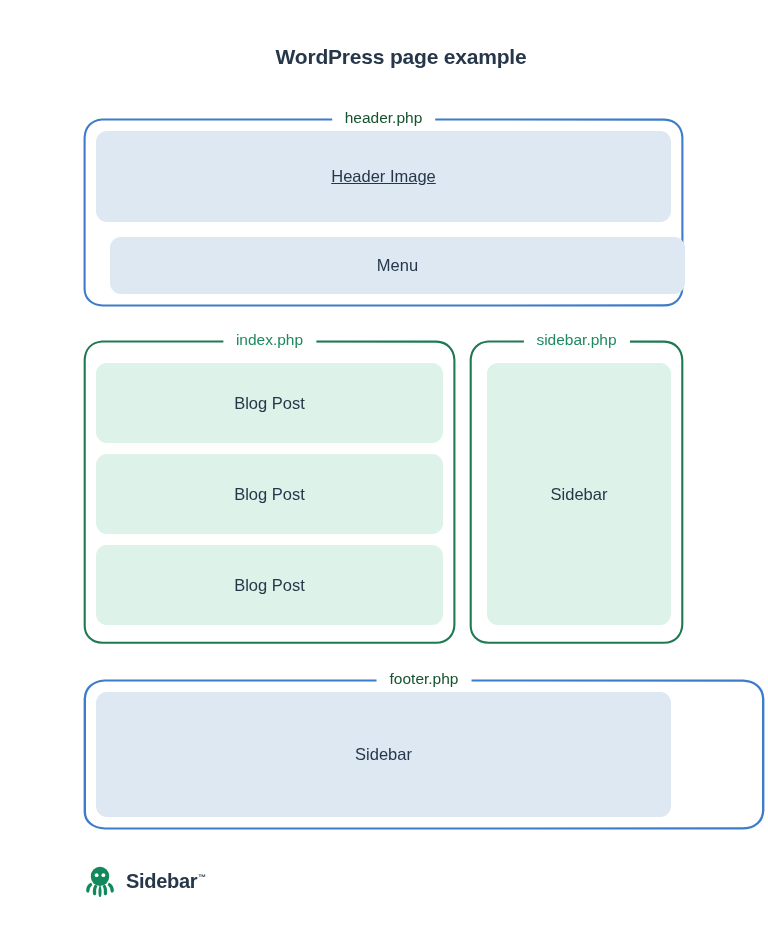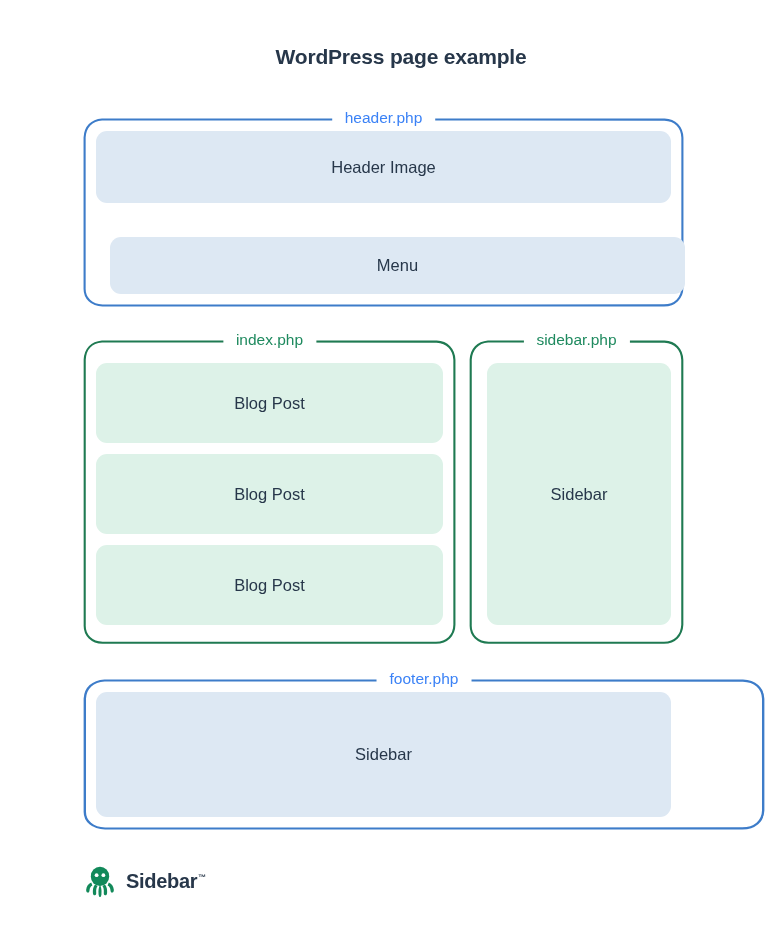--- a/index.html
+++ b/index.html
@@ -55,41 +55,41 @@
     position: absolute;
     top: -11px;
     left: 50%;
     transform: translateX(-50%);
     background: #ffffff;
     padding: 0 13px;
     font-size: 15.5px;
     line-height: 22px;
     white-space: nowrap;
   }
-  .label-blue  { color: #3b82f6; }
+  .label-blue  { color: #14532d; }
   .label-green { color: #1f8a5f; }
 
   
   .block {
     position: absolute;
     box-sizing: border-box;
     border-radius: 11px;
     display: flex;
     align-items: center;
     justify-content: center;
     font-size: 16.5px;
     color: #27374a;
     font-weight: normal;
   }
   .block-blue  { background: #dde8f3; }
   .block-green { background: #ddf2e8; }
 
   
   #header-group   { left: 83px;  top: 118px; width: 601px; height: 189px; }
-  #header-image   { left: 13px;  top: 13px;  width: 575px; height: 72px; }
+  #header-image   { left: 13px;  top: 13px;  width: 575px; height: 91px; text-decoration: underline; }
   #header-menu    { left: 13px;  top: 119px; width: 575px; height: 57px; margin-left: 14px; }
 
   
   #index-group    { left: 83px;  top: 340px; width: 373px; height: 305px; }
   #post-1         { left: 13px;  top: 23px;  width: 347px; height: 80px; }
   #post-2         { left: 13px;  top: 114px; width: 347px; height: 80px; }
   #post-3         { left: 13px;  top: 205px; width: 347px; height: 80px; }
 
   
   #sidebar-group  { left: 469px; top: 340px; width: 215px; height: 305px; }

